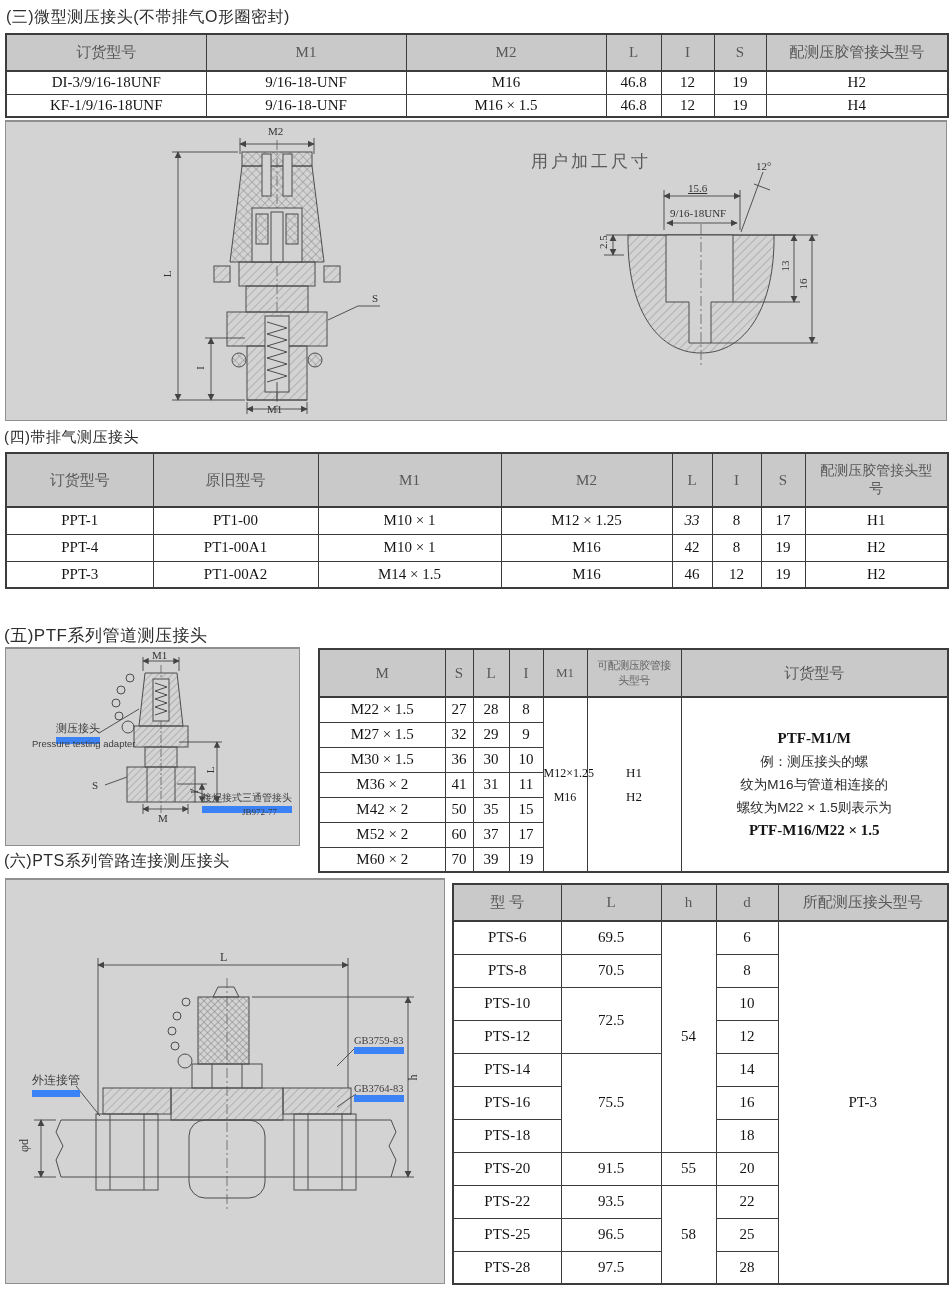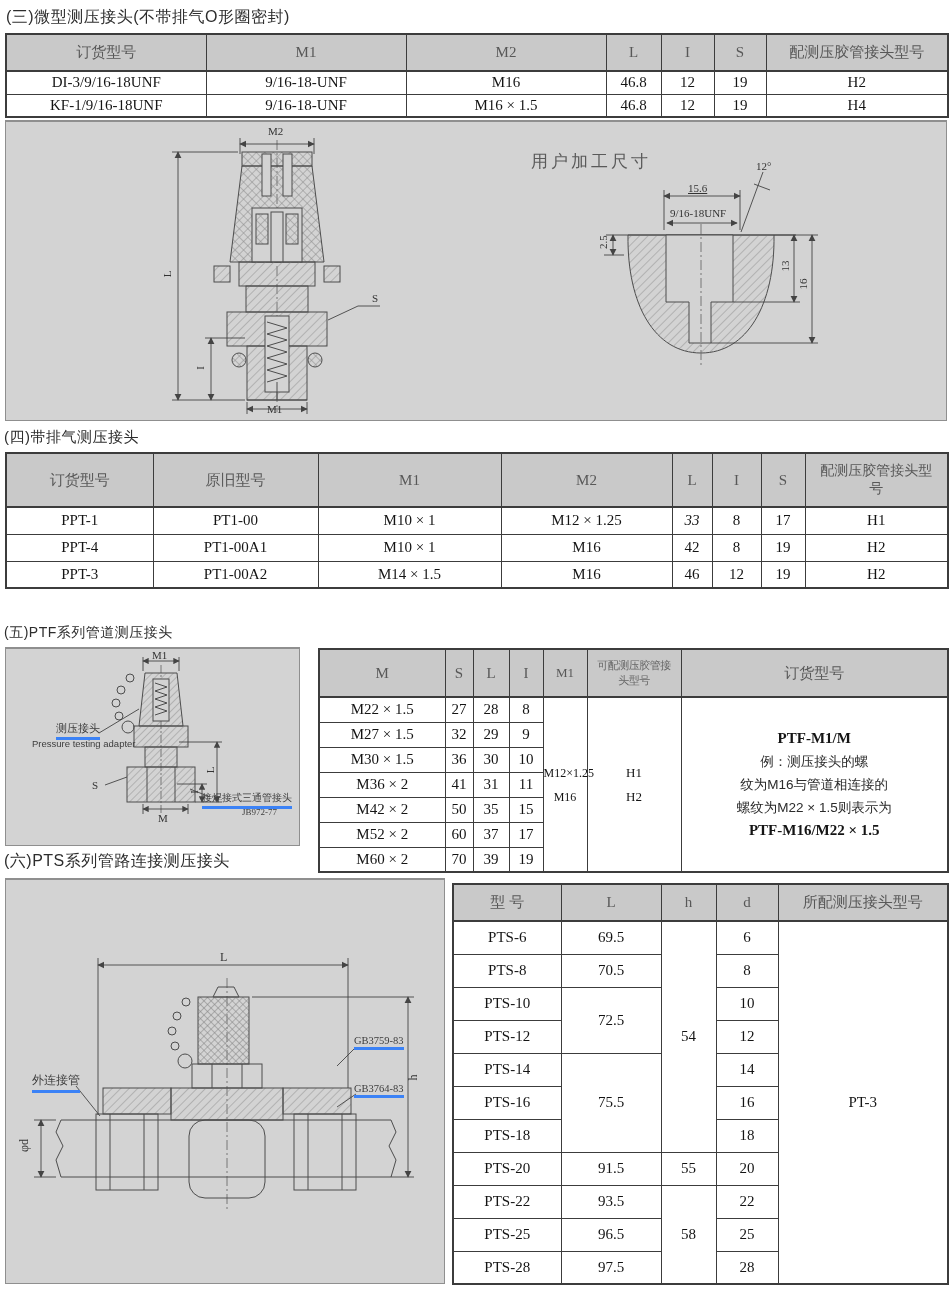--- a/index.html
+++ b/index.html
@@ -12,21 +12,21 @@
   th { background:#c9c9c9; color:#585858; font-weight:normal; font-size:15px;
        border:1px solid #3c3c3c; border-bottom:2px solid #3c3c3c; padding:8px; }
   td { border:1px solid #3c3c3c; text-align:center; vertical-align:middle;
        font-family:"Liberation Serif", serif; font-size:15px; color:#141414; padding:0; background:#fff; }
   th.sm { font-size:11px; letter-spacing:-0.5px; color:#666; }
   .panel { position:absolute; background:#d3d3d3; border:1px solid #8f8f8f; border-top-width:2px; }
   .panel svg { position:absolute; left:0; top:0; }
   .lbl { position:absolute; color:#3d3d3d; white-space:nowrap; font-size:12px; }
   .dim { font-family:"Liberation Serif", serif; font-size:11px; color:#333; }
   .rot { transform:rotate(-90deg); transform-origin:center; }
-  .ul { border-bottom:3px solid #3b82f6; padding-bottom:1px; }
+  .ul { border-bottom:7px solid #3b82f6; padding-bottom:1px; }
   .serif { font-family:"Liberation Serif", serif; }
   .ordercell div { line-height:23px; }
   .ordercell .b { font-weight:bold; font-size:15px; }
   .ordercell .cjk { font-size:13.5px; color:#2b2b2b; font-family:"Liberation Sans", sans-serif; }
   .stack div { line-height:24px; font-size:12px; }
 </style>
 </head>
 <body>
 
 <div class="abs title" style="left:6px; top:7px;">(三)微型测压接头(不带排气O形圈密封)</div>
@@ -214,21 +214,21 @@
         <td>M14 × 1.5</td>
         <td>M16</td>
         <td>46</td>
         <td>12</td>
         <td>19</td>
         <td>H2</td>
     </tr>
   </tbody>
 </table>
 
-<div class="abs title" style="left:4px; top:624px; font-size:14px;">(五)PTF系列管道测压接头</div>
+<div class="abs title" style="left:4px; top:624px; font-size:17px;">(五)PTF系列管道测压接头</div>
 
 <div class="panel" style="left:5px; top:647px; width:293px; height:196px;">
   <svg width="291" height="192" viewBox="0 0 291 192">
     <defs>
       <pattern id="hp2" width="5" height="5" patternUnits="userSpaceOnUse" patternTransform="rotate(45)">
         <line x1="0" y1="0" x2="0" y2="5" stroke="#8f8f8f" stroke-width="1"></line>
       </pattern>
       <marker id="a2" viewBox="0 0 10 10" refX="9" refY="5" markerWidth="7" markerHeight="7" orient="auto-start-reverse">
         <path d="M0,0L10,5L0,10z" fill="#444"></path>
       </marker>

